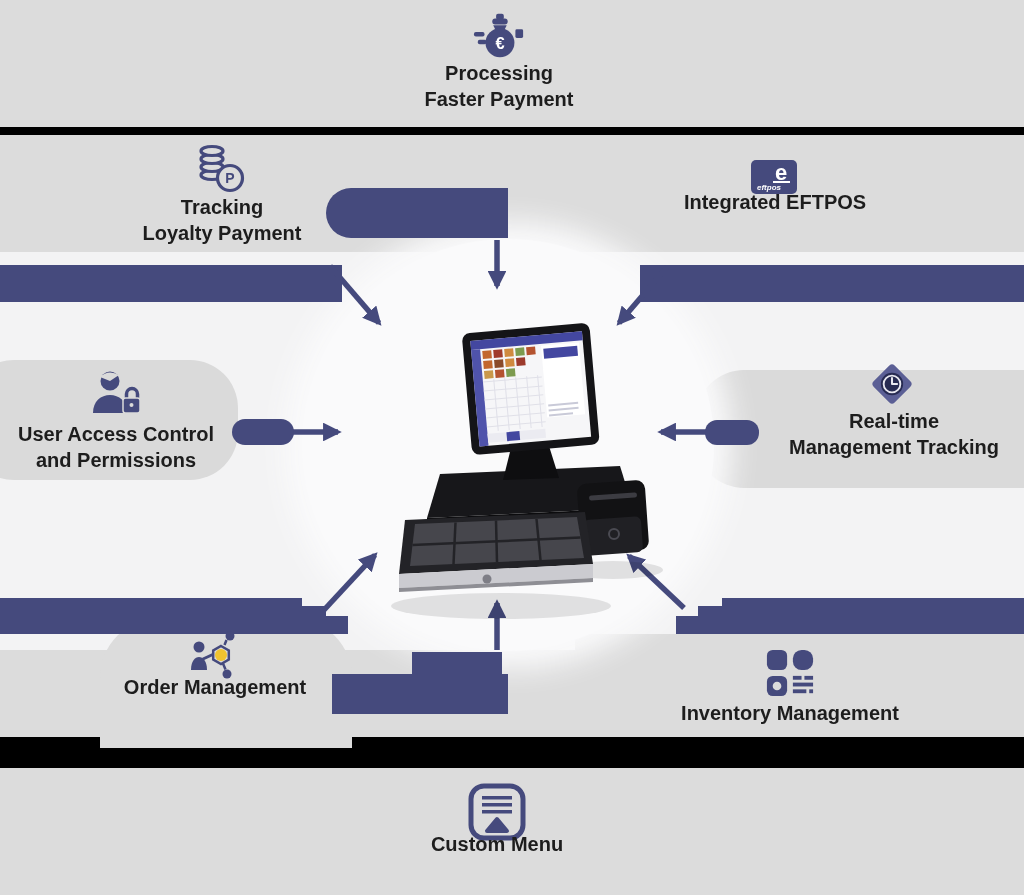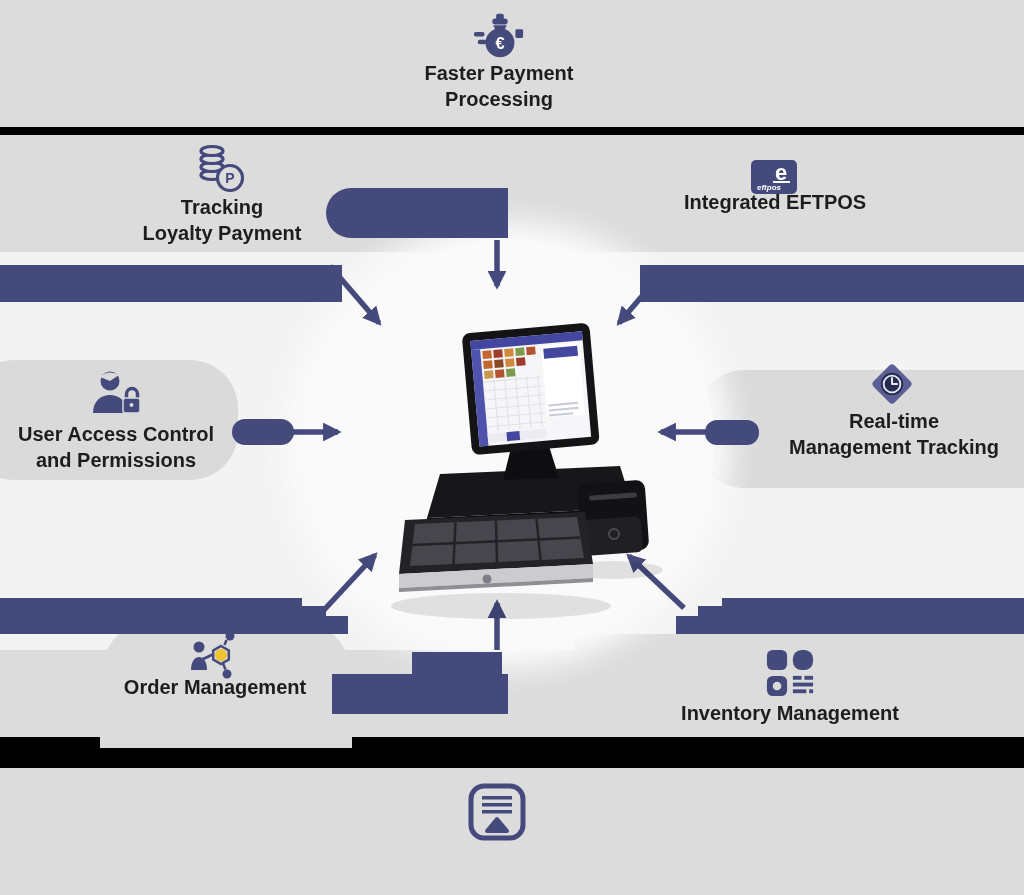--- a/index.html
+++ b/index.html
@@ -171,22 +171,22 @@
     <rect x="2" y="25" width="11" height="4.5" rx="2" fill="#454a7d"></rect>
     <rect x="6" y="33" width="9" height="4.5" rx="2" fill="#454a7d"></rect>
     <rect x="45" y="22" width="8" height="9" rx="1.5" fill="#454a7d"></rect>
     <rect x="25" y="6" width="8" height="6" rx="2" fill="#454a7d"></rect>
     <rect x="21" y="11" width="16" height="6" rx="3" fill="#454a7d"></rect>
     <polygon points="22,18 36,18 33,24 25,24" fill="#454a7d"></polygon>
     <circle cx="29" cy="36" r="15" fill="#454a7d"></circle>
     <text x="29" y="42" font-size="17" font-weight="bold" text-anchor="middle" fill="#ffffff">€</text>
   </svg>
   <div class="label" style="left:359px;top:60px">
+    <div>Processing</div>
     <div>Faster Payment</div>
-    <div>Processing</div>
   </div>
 
   <svg class="icon" style="left:194px;top:142px" width="56" height="56" viewBox="0 0 56 56">
     <g stroke="#454a7d" stroke-width="3.2" fill="#dcdcdc">
       <ellipse cx="18" cy="33" rx="11" ry="4.5"></ellipse>
       <ellipse cx="18" cy="25" rx="11" ry="4.5"></ellipse>
       <ellipse cx="18" cy="17" rx="11" ry="4.5"></ellipse>
       <ellipse cx="18" cy="9" rx="11" ry="4.5"></ellipse>
       <circle cx="36" cy="36" r="12.5"></circle>
     </g>
@@ -265,15 +265,16 @@
   <svg class="icon" style="left:466px;top:781px" width="62" height="62" viewBox="0 0 62 62">
     <rect x="5" y="5" width="52" height="52" rx="13" stroke="#454a7d" stroke-width="5" fill="none"></rect>
     <g fill="#454a7d">
       <rect x="16" y="15" width="30" height="3.5"></rect>
       <rect x="16" y="22" width="30" height="3.5"></rect>
       <rect x="16" y="29" width="30" height="3.5"></rect>
     </g>
     <path d="M31,38 L41,50 L21,50 Z" fill="#454a7d" stroke="#454a7d" stroke-width="4" stroke-linejoin="round"></path>
   </svg>
   <div class="label" style="left:357px;top:831px">
+    <div>Custom Menu</div>
   </div>
 
 </div>
 
 </body></html>

